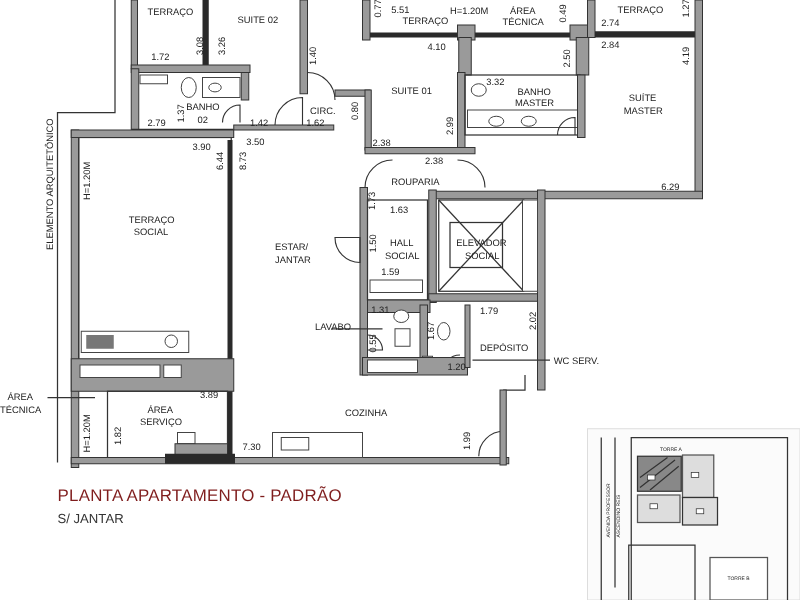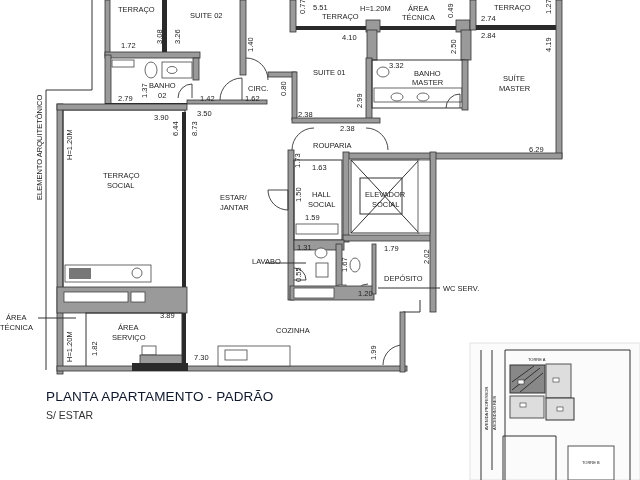--- a/index.html
+++ b/index.html
@@ -5,21 +5,21 @@
   html, body { margin:0; padding:0; background:#ffffff; }
   body { width:640px; height:480px; overflow:hidden; position:relative; font-family:"Liberation Sans", sans-serif; }
   svg { position:absolute; left:0; top:0; }
   .lbl { font-family:"Liberation Sans", sans-serif; font-size:7.5px; fill:#222; }
   .dim { font-family:"Liberation Sans", sans-serif; font-size:7.5px; fill:#222; }
   .wall { fill:#9a9a9a; stroke:#333; stroke-width:0.8; }
   .wallk { fill:#2a2a2a; }
   .thin { fill:none; stroke:#333; stroke-width:1; }
   .door { fill:none; stroke:#333; stroke-width:0.9; }
   .fix { fill:#fff; stroke:#444; stroke-width:0.8; }
-  .title { position:absolute; left:46px; top:389px; font-size:13.5px; color:#0f172a; letter-spacing:0.2px; white-space:nowrap; }
+  .title { position:absolute; left:46px; top:389px; font-size:13.5px; color:#7f1d1d; letter-spacing:0.2px; white-space:nowrap; }
   .subtitle { position:absolute; left:46px; top:409px; font-size:10.5px; color:#333; }
 </style>
 </head>
 <body>
 
 <svg width="640" height="480" viewBox="0 0 640 480">
 
   <g>
     <polyline class="thin" points="92,0 92,90 46,90 46,370"></polyline>
   </g>
@@ -231,13 +231,13 @@
     <rect x="520" y="403" width="6" height="4" fill="#fff" stroke="#333" stroke-width="0.6"></rect>
     <rect x="557" y="407" width="6" height="4" fill="#fff" stroke="#333" stroke-width="0.6"></rect>
     <text class="lbl" style="font-size:4px" x="528" y="361">TORRE A</text>
     <polyline class="thin" points="503,480 503,436 556,436 556,480" stroke="#555"></polyline>
     <rect x="568" y="446" width="46" height="34" fill="#fff" stroke="#555"></rect>
     <text class="lbl" style="font-size:4px" x="582" y="464">TORRE B</text>
   </g>
 </svg>
 
 <div class="title">PLANTA APARTAMENTO - PADRÃO</div>
-<div class="subtitle">S/ ESTAR</div>
+<div class="subtitle">S/ JANTAR</div>
 
 </body></html>

